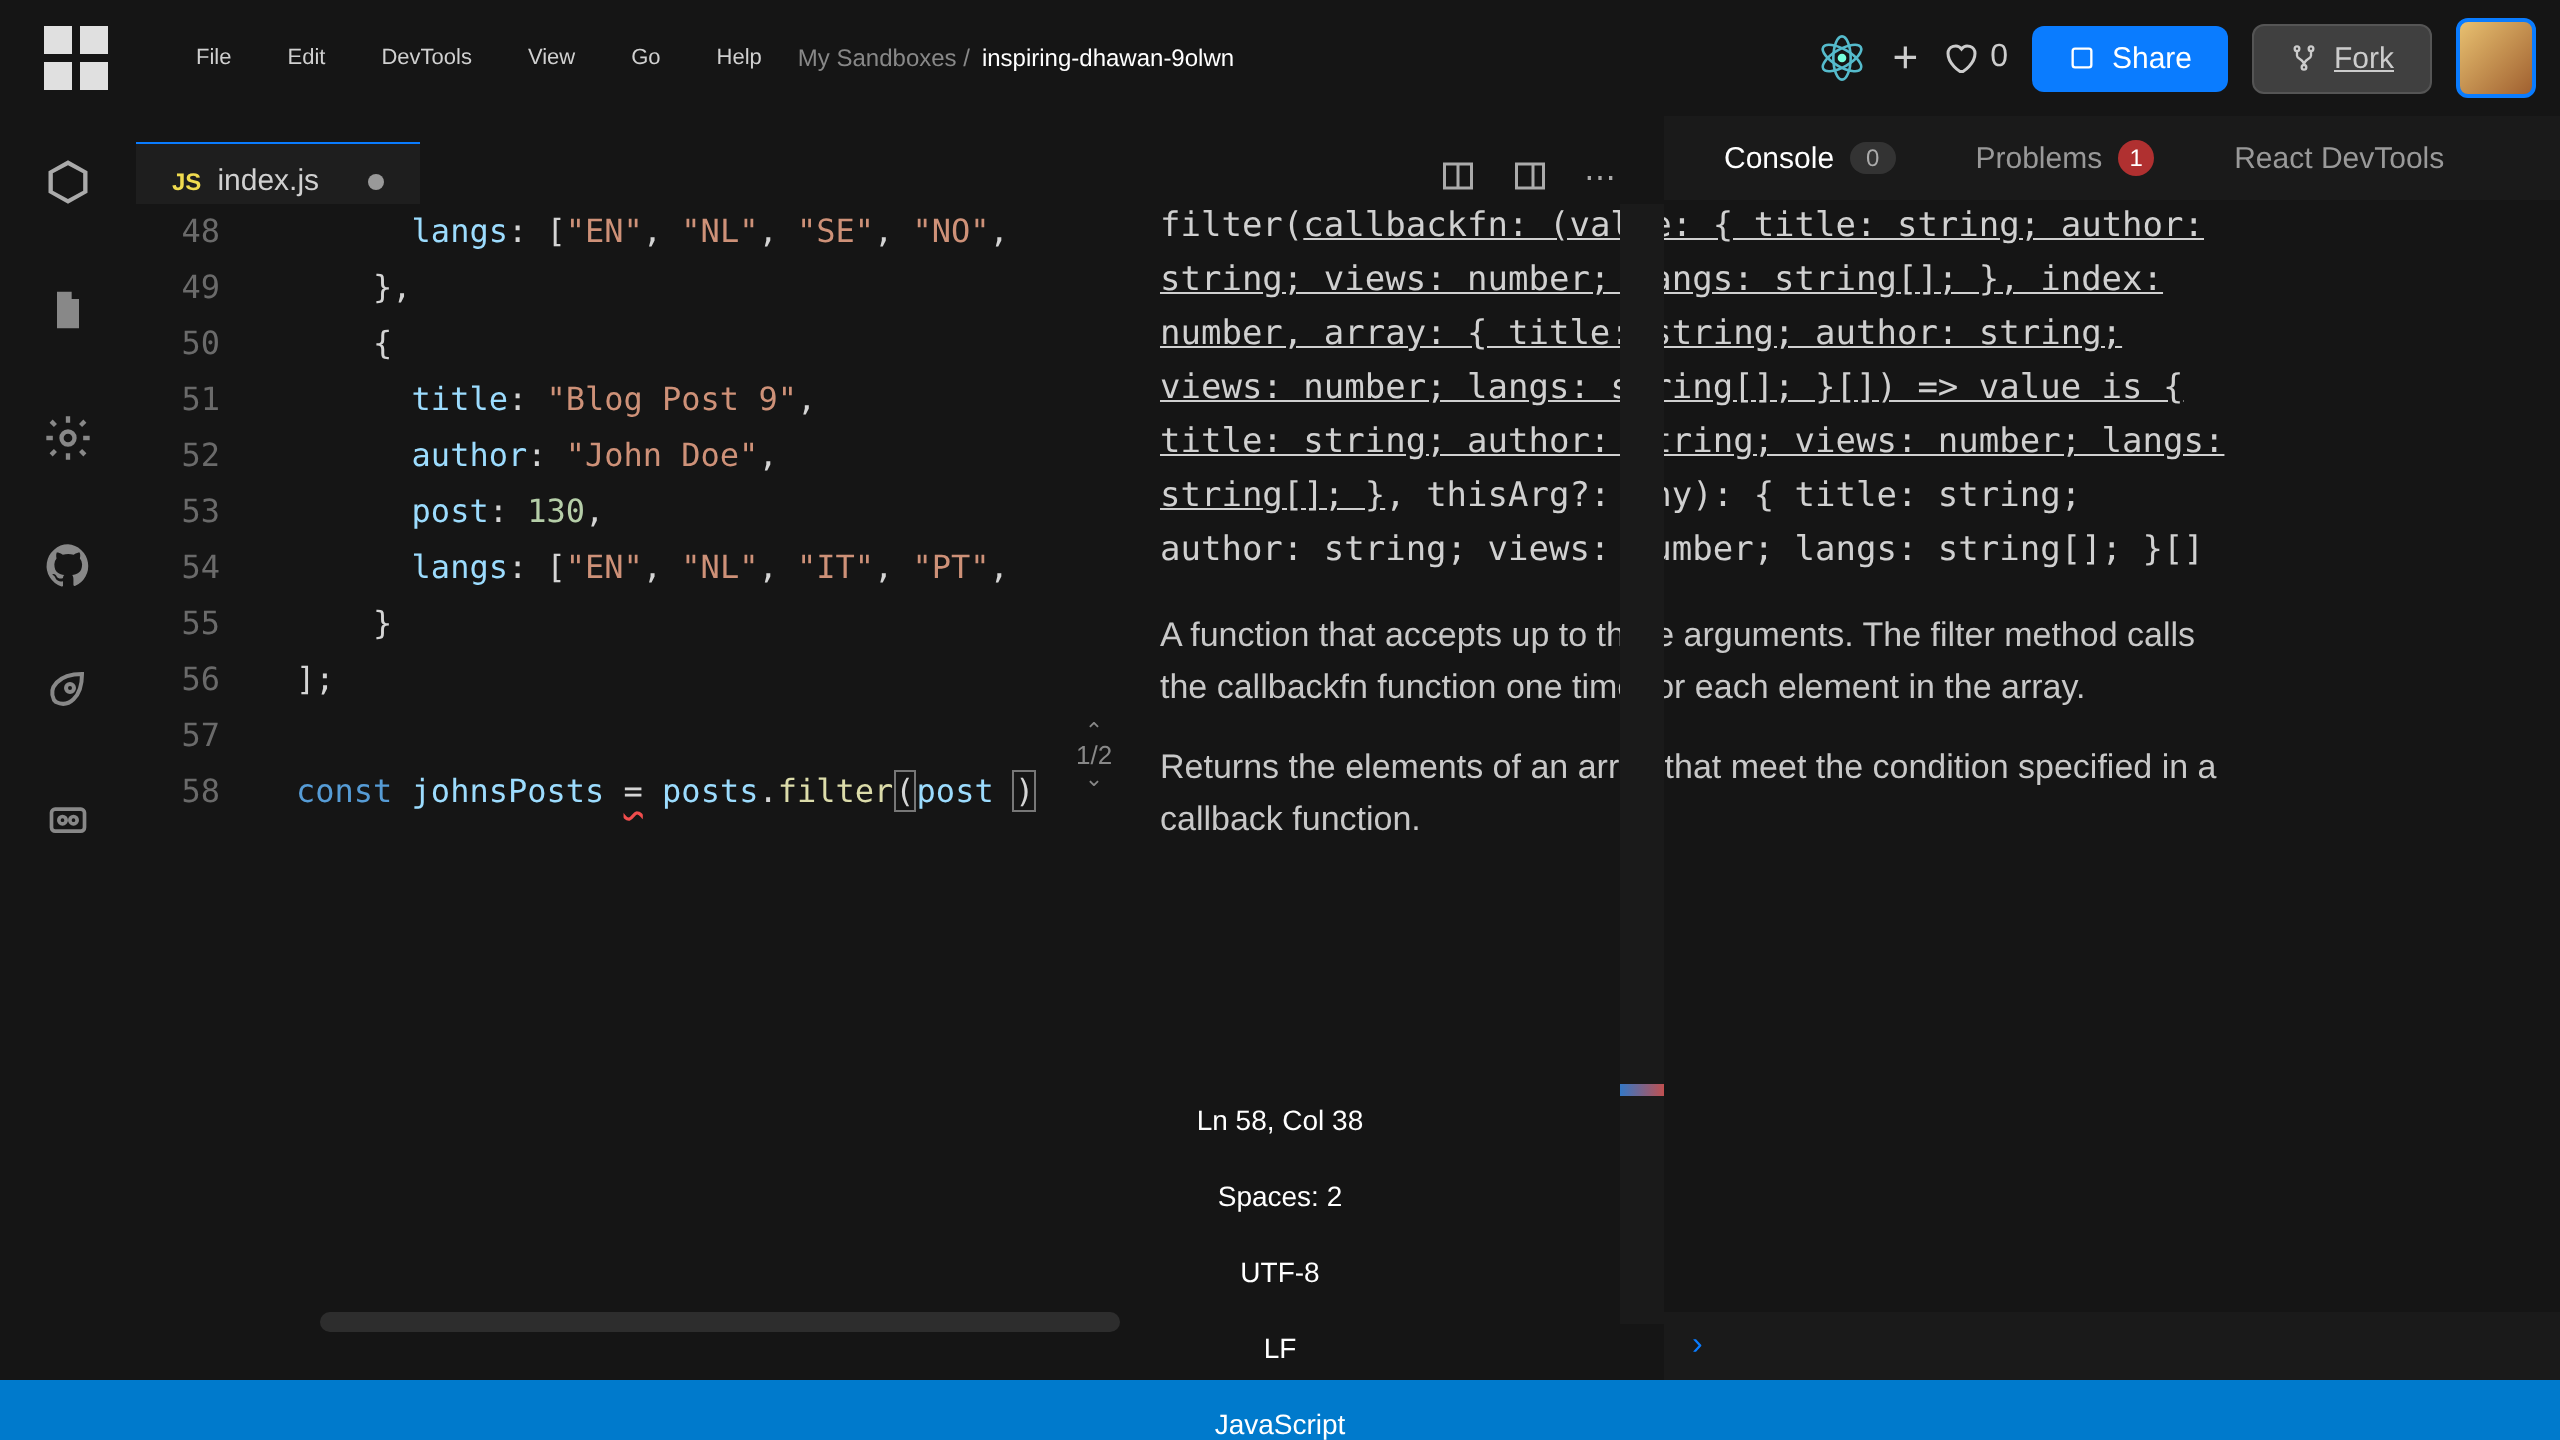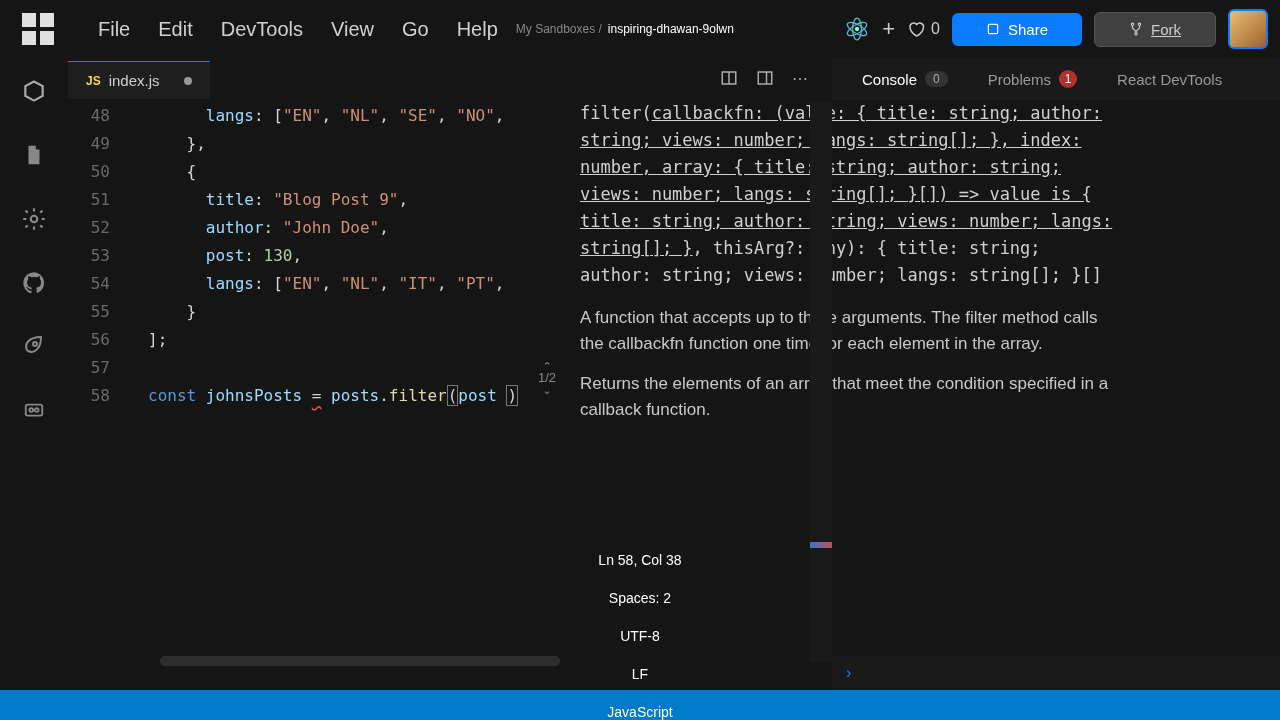--- a/index.html
+++ b/index.html
@@ -27,21 +27,21 @@
   display: grid;
   grid-template-columns: 1fr 1fr;
   grid-template-rows: 1fr 1fr;
   gap: 4px;
   margin-right: 30px;
   margin-left: 10px;
 }
 .logo div { background: #e0e0e0; }
 .menubar-item {
   padding: 6px 14px;
-  font-size: 20px;
+  font-size: 11px;
   color: #d0d0d0;
   cursor: pointer;
 }
 .breadcrumb {
   display: flex;
   align-items: center;
   gap: 6px;
   margin-left: 4px;
   font-size: 12px;
 }
@@ -56,21 +56,21 @@
 .atom-icon {
   width: 26px; height: 26px;
   position: relative;
 }
 .plus-icon { color: #ccc; font-size: 22px; cursor: pointer; }
 .heart { display: flex; align-items: center; gap: 6px; font-size: 16px; color: #ccc; cursor: pointer;}
 .btn {
   display: flex;
   align-items: center;
   gap: 8px;
-  padding: 8px 34px;
+  padding: 8px 18px;
   border-radius: 6px;
   font-size: 15px;
   font-weight: 500;
   cursor: pointer;
   border: none;
 }
 .btn-share { background: #0a7cff; color: white; }
 .btn-fork { background: #404040; border: 1.5px solid #555; color: #ccc; text-decoration: underline; }
 .avatar {
   width: 40px; height: 40px;
@@ -100,21 +100,21 @@
   display: flex;
   align-items: center;
   justify-content: center;
 }
 .cube-icon { fill: #aaa; }
 
 
 .tabbar {
   position: absolute;
   left: 68px;
-  top: 58px;
+  top: 68px;
   height: 44px;
   width: 760px;
   display: flex;
   align-items: center;
   background: #151515;
 }
 .tab {
   display: flex;
   align-items: center;
   gap: 8px;

